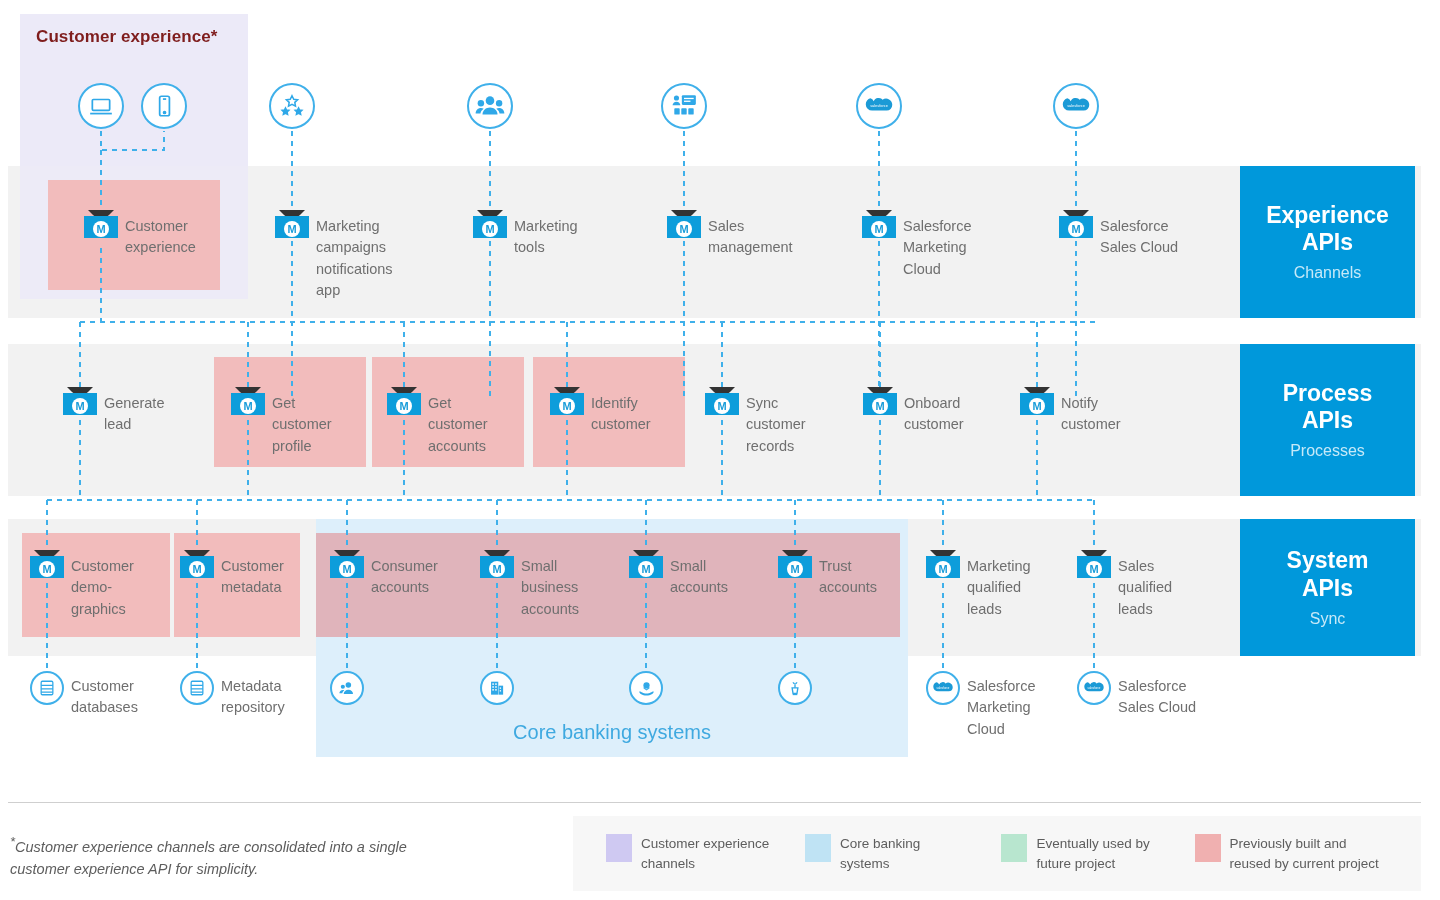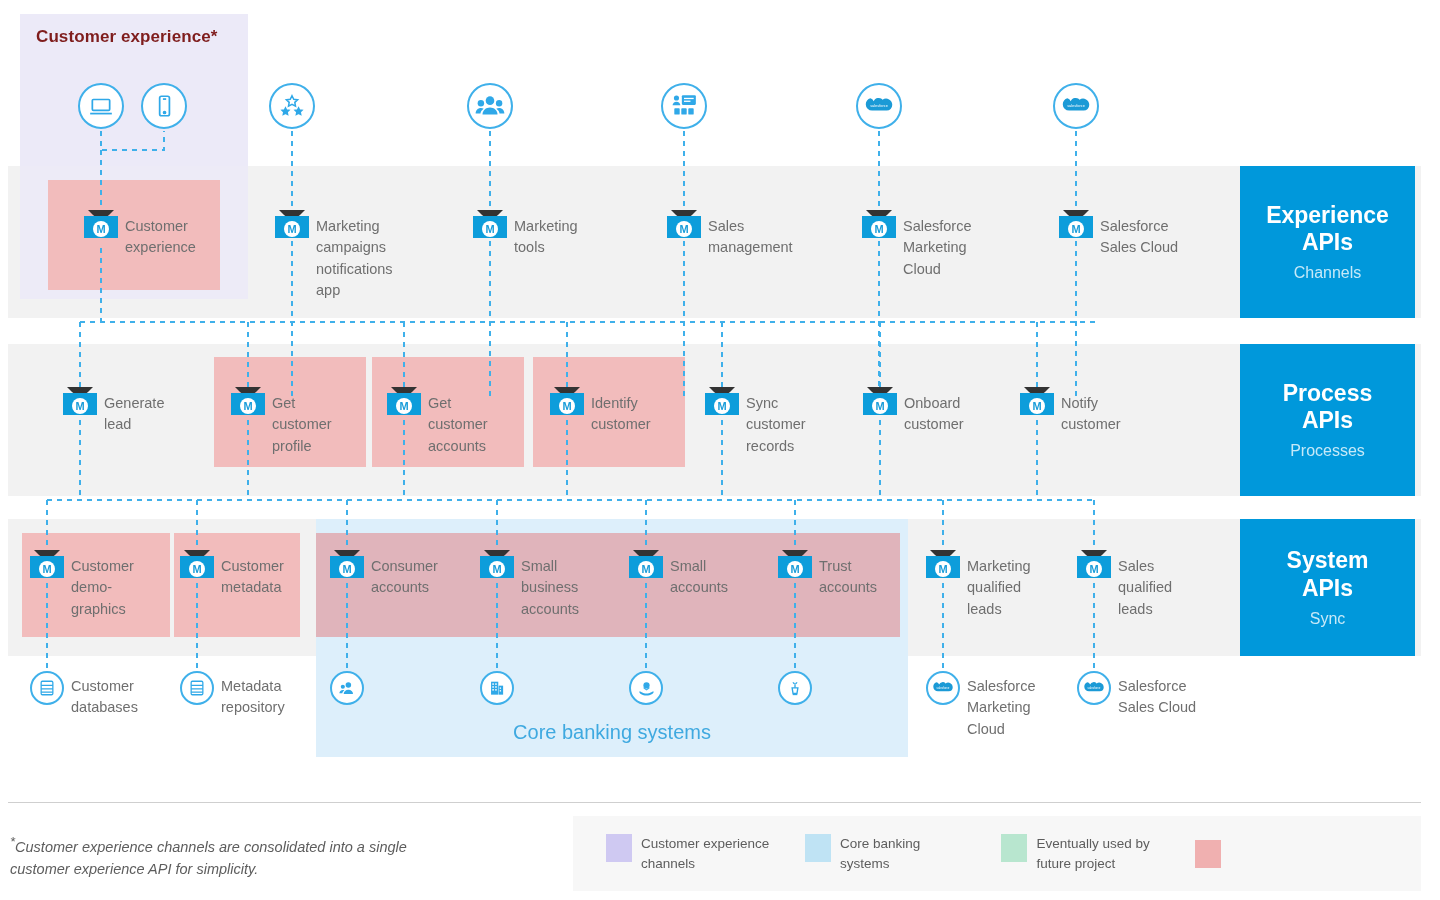--- a/index.html
+++ b/index.html
@@ -609,16 +609,18 @@
       <span class="lt">Core banking
 systems</span>
     </div>
     <div class="leg" style="width:196px;margin-left:36px;">
       <span class="sw" style="background:#b8e6cf;"></span>
       <span class="lt">Eventually used by
 future project</span>
     </div>
     <div class="leg" style="width:230px;">
       <span class="sw" style="background:#f0b0b0;"></span>
+      <span class="lt">Previously built and
+reused by current project</span>
     </div>
   </div>
 
 </div>
 
 </body></html>

